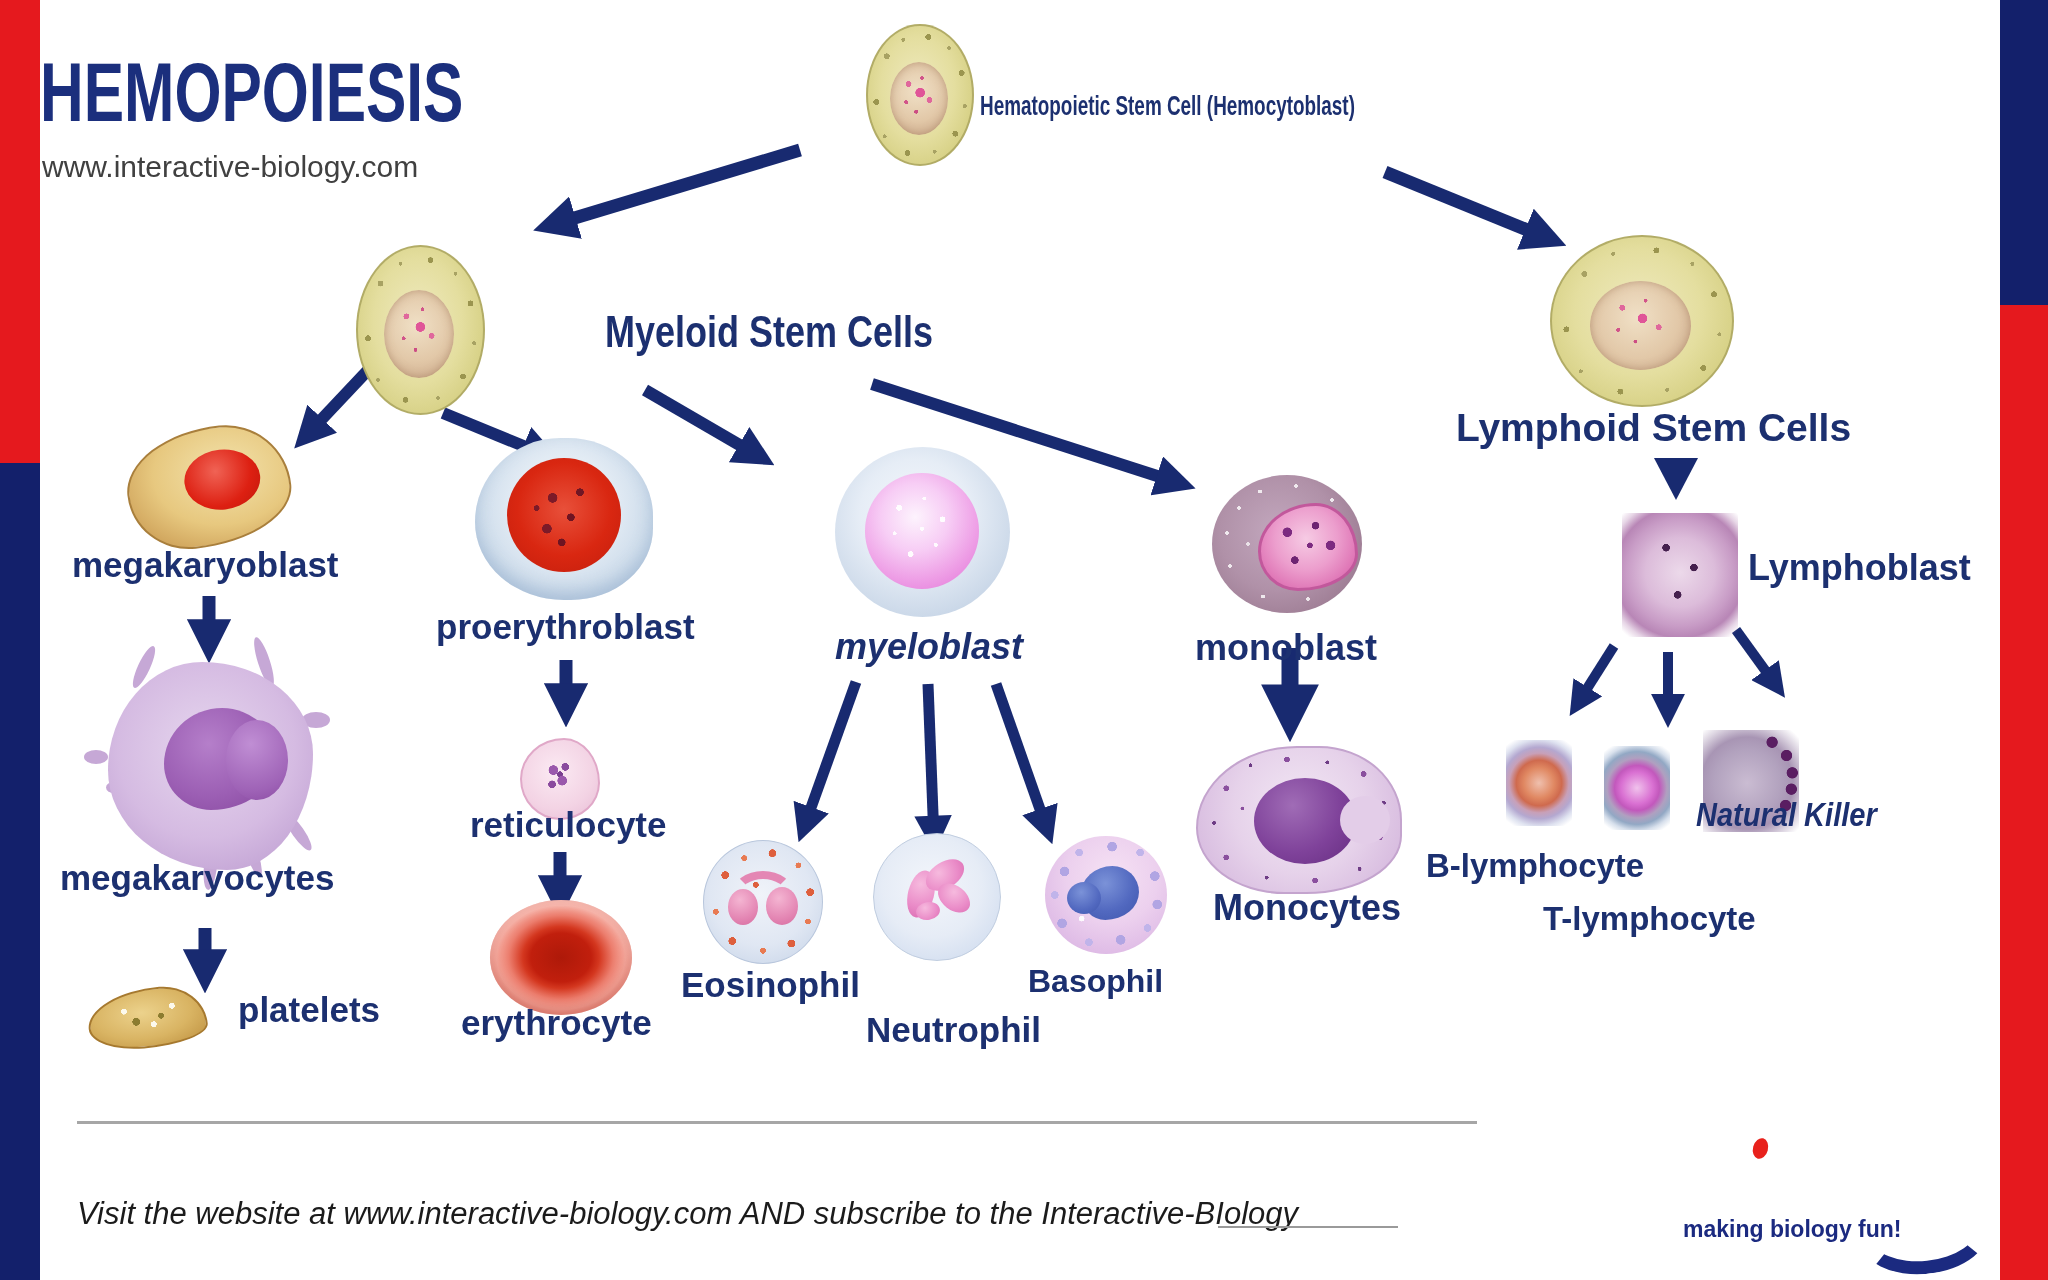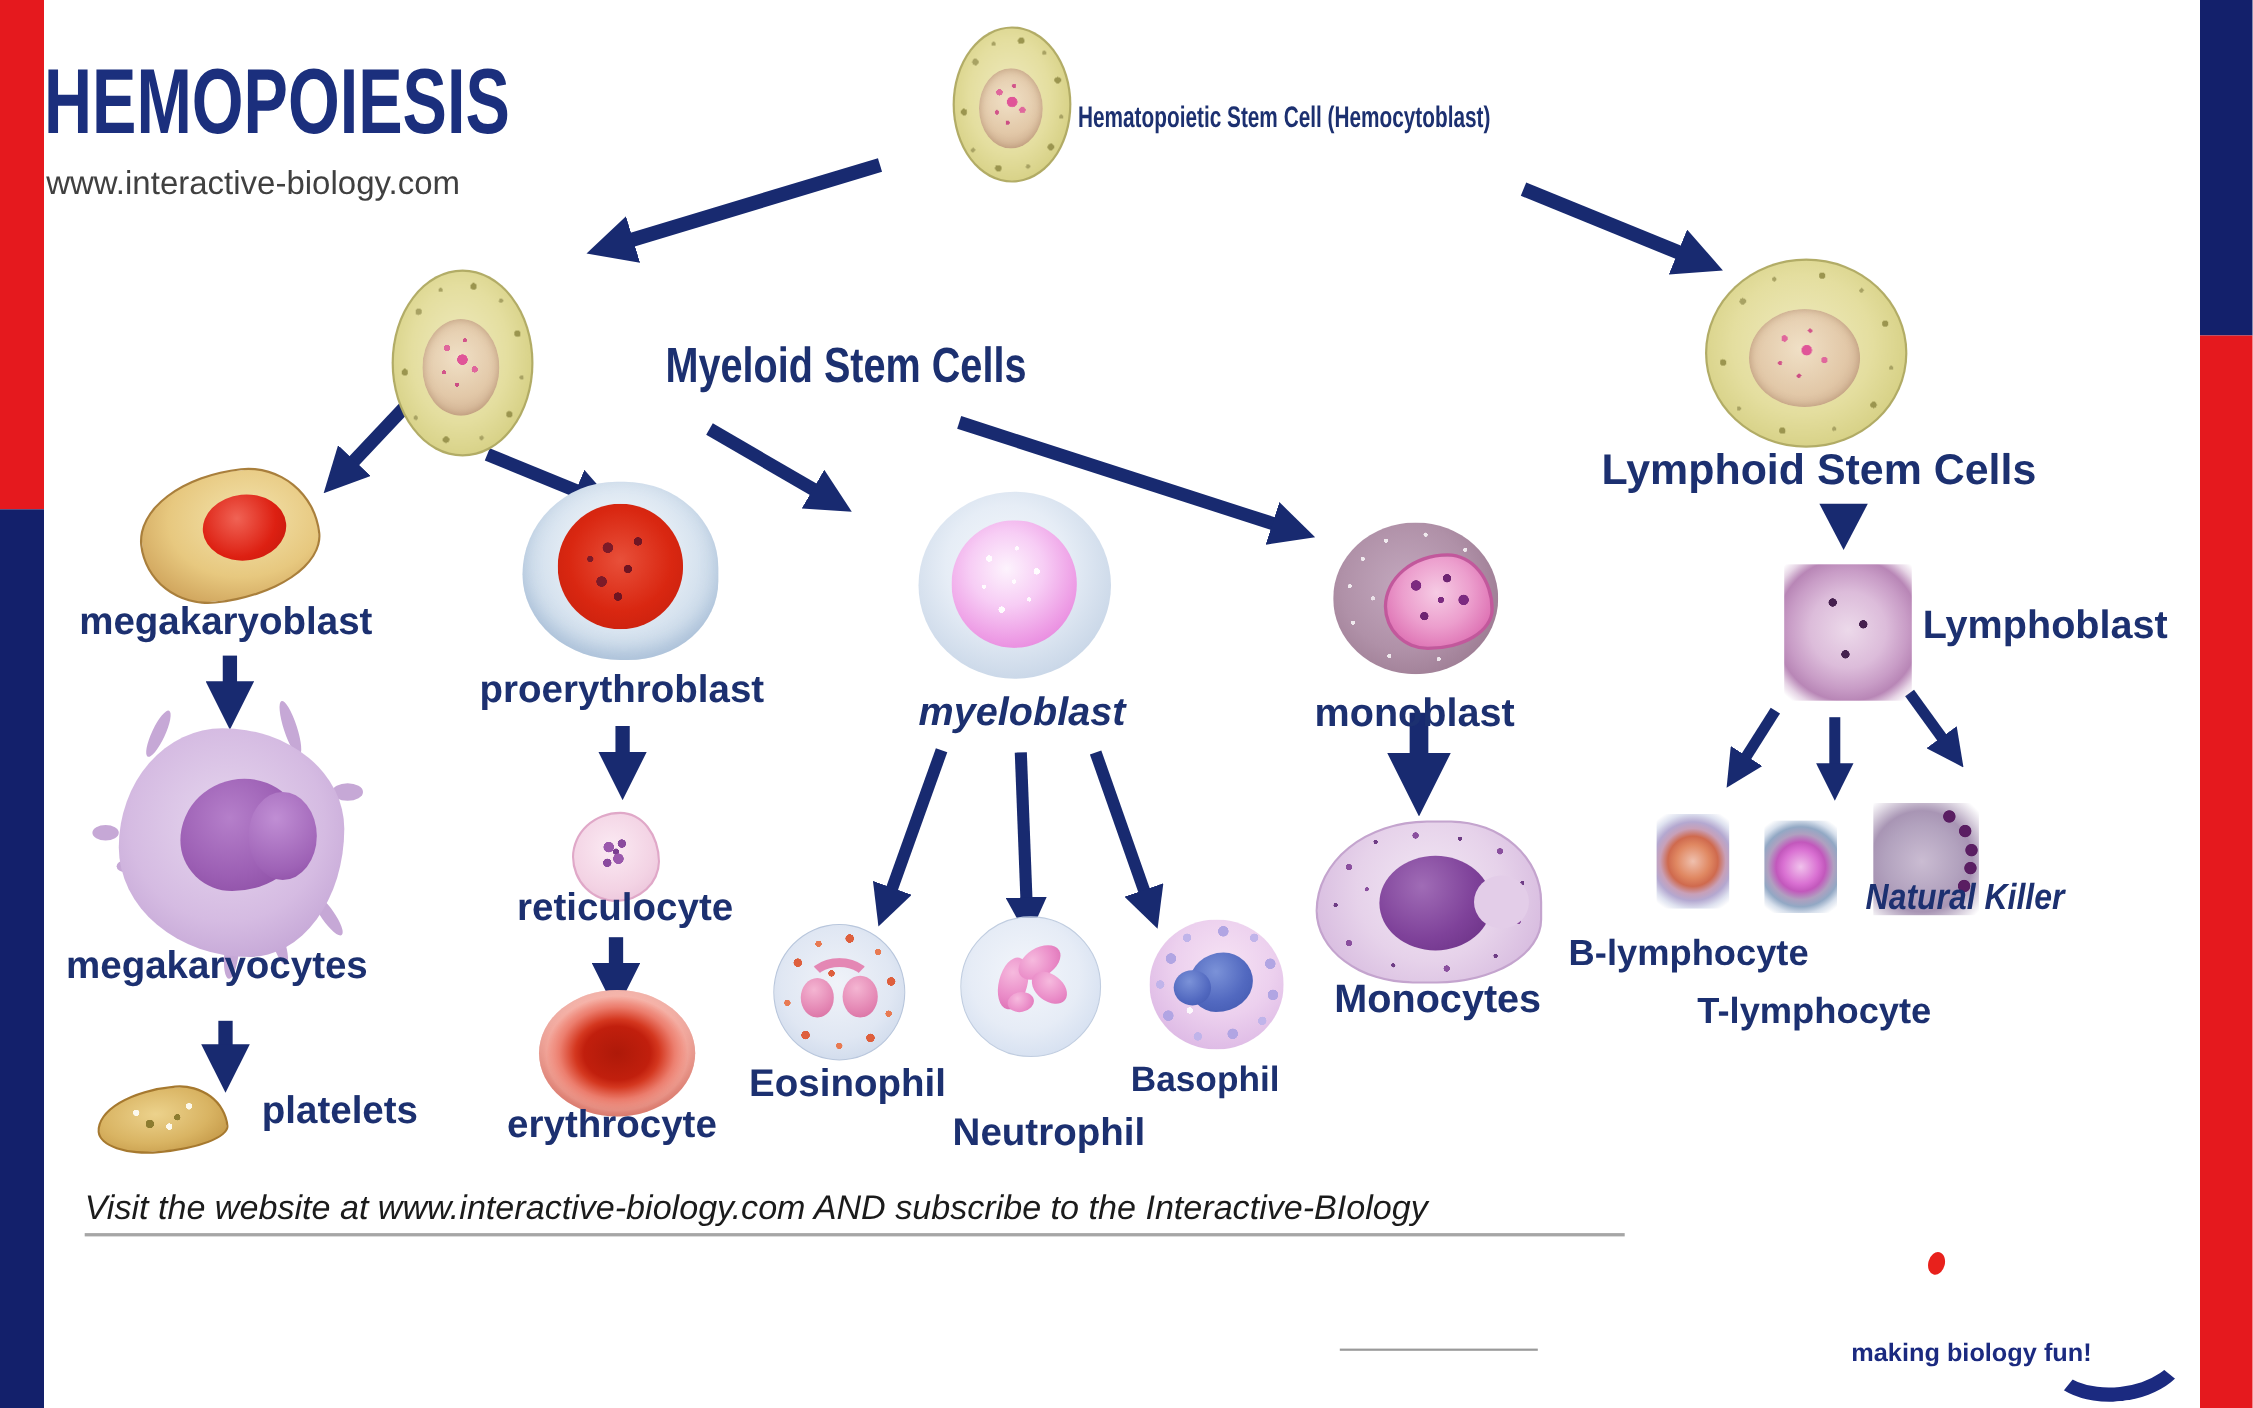--- a/index.html
+++ b/index.html
@@ -352,19 +352,19 @@
 
   <div class="cell bcell" style="left:1506px;top:740px;width:66px;height:86px;"></div>
   <div class="cell tcell" style="left:1604px;top:746px;width:66px;height:84px;"></div>
   <div class="cell nkcell" style="left:1703px;top:730px;width:96px;height:102px;"></div>
 
   <div class="lbl" style="left:1426px;top:849px;font-size:33px;">B-lymphocyte</div>
   <div class="lbl" style="left:1696px;top:798px;font-size:33px;font-style:italic;"><span class="cond" style="transform:scaleX(.88);">Natural Killer</span></div>
   <div class="lbl" style="left:1543px;top:902px;font-size:33px;text-align:right;">T-lymphocyte</div>
 
   <div class="divider"></div>
-  <div class="footer-line" style="top:1080px;">Visit the website at www.interactive-biology.com AND subscribe to the Interactive-BIology</div>
+  <div class="footer-line" style="top:1196px;">Visit the website at www.interactive-biology.com AND subscribe to the Interactive-BIology</div>
   <div class="shortline"></div>
   <div class="logo-dot"></div>
   <div class="tagline">making biology fun!</div>
   <div class="smile"></div>
 
 </div>
 
 </body></html>

